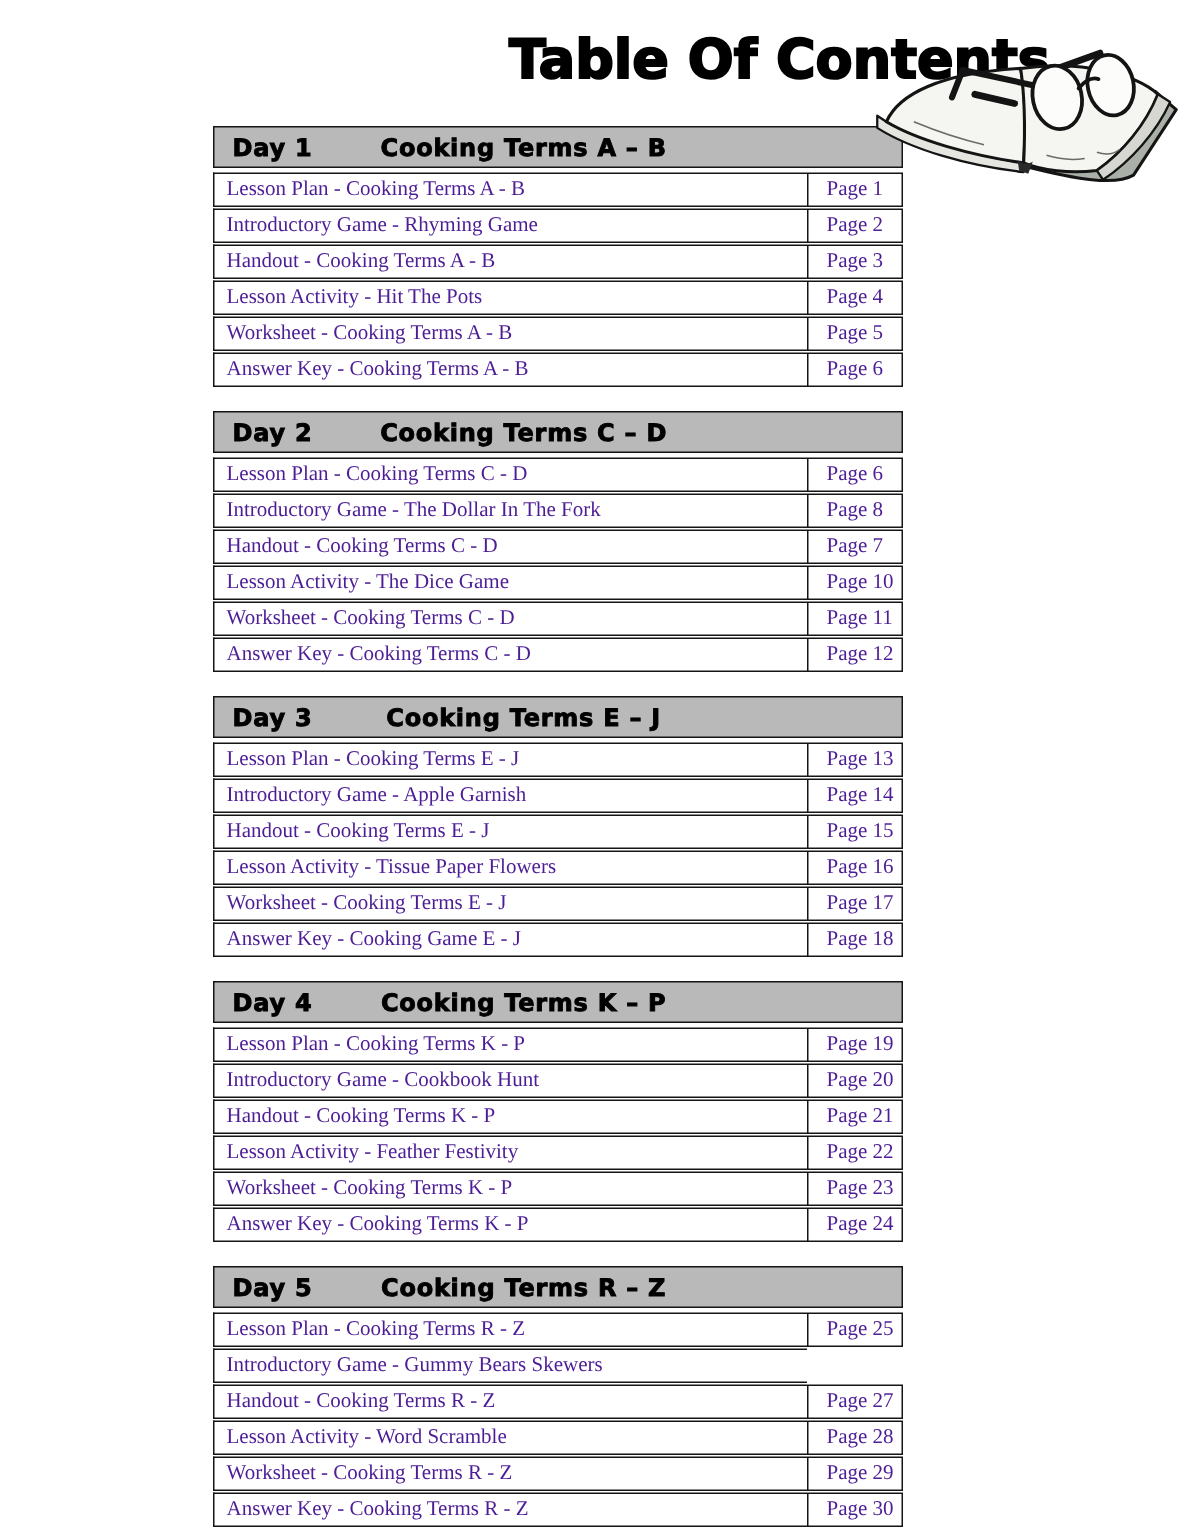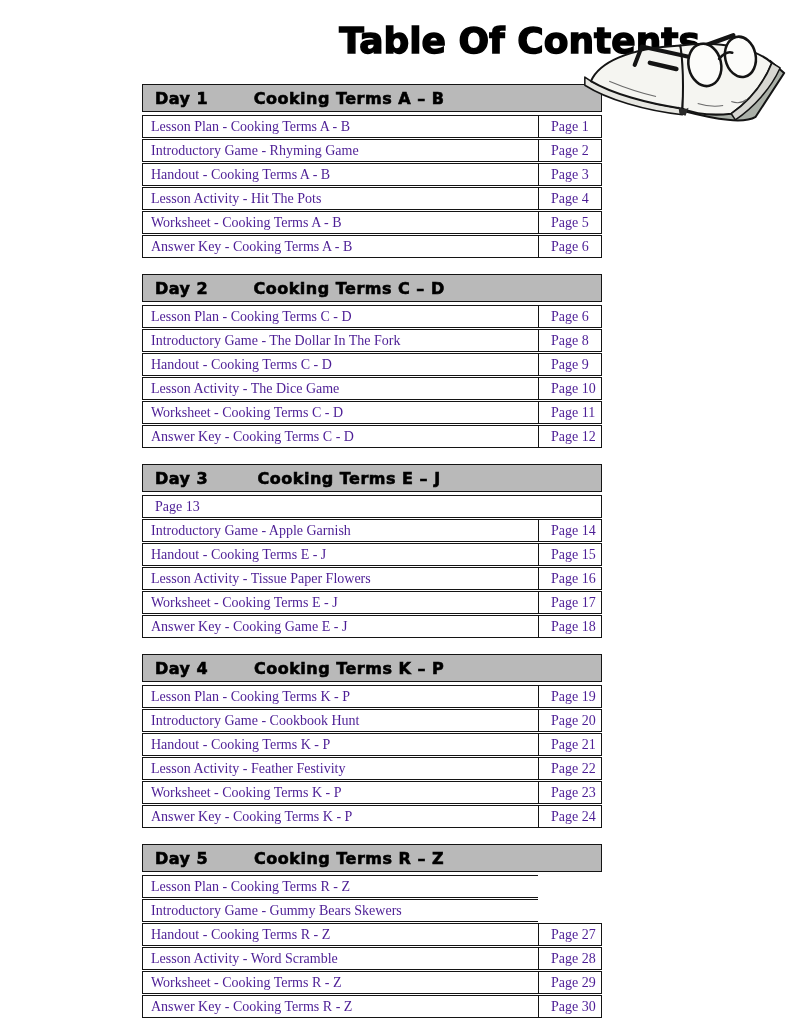--- a/index.html
+++ b/index.html
@@ -172,41 +172,42 @@
         <div class="row">
           <div class="cell lesson">Lesson Plan - Cooking Terms C - D</div>
           <div class="cell pagenum">Page 6</div>
         </div>
         <div class="row">
           <div class="cell lesson">Introductory Game - The Dollar In The Fork</div>
           <div class="cell pagenum">Page 8</div>
         </div>
         <div class="row">
           <div class="cell lesson">Handout - Cooking Terms C - D</div>
-          <div class="cell pagenum">Page 9</div>
+          <div class="cell pagenum">Page 7</div>
         </div>
         <div class="row">
           <div class="cell lesson">Lesson Activity - The Dice Game</div>
           <div class="cell pagenum">Page 10</div>
         </div>
         <div class="row">
           <div class="cell lesson">Worksheet - Cooking Terms C - D</div>
           <div class="cell pagenum">Page 11</div>
         </div>
         <div class="row">
           <div class="cell lesson">Answer Key - Cooking Terms C - D</div>
           <div class="cell pagenum">Page 12</div>
         </div>
       </div>
       <div class="section">
         <div class="section-header">
           <span class="day comic">Day 3</span>
           <span class="sec-title comic">Cooking Terms E – J</span>
         </div>
         <div class="row">
+          <div class="cell lesson">Lesson Plan - Cooking Terms E - J</div>
           <div class="cell pagenum">Page 13</div>
         </div>
         <div class="row">
           <div class="cell lesson">Introductory Game - Apple Garnish</div>
           <div class="cell pagenum">Page 14</div>
         </div>
         <div class="row">
           <div class="cell lesson">Handout - Cooking Terms E - J</div>
           <div class="cell pagenum">Page 15</div>
         </div>
@@ -253,20 +254,21 @@
           <div class="cell pagenum">Page 24</div>
         </div>
       </div>
       <div class="section">
         <div class="section-header">
           <span class="day comic">Day 5</span>
           <span class="sec-title comic">Cooking Terms R – Z</span>
         </div>
         <div class="row">
           <div class="cell lesson">Lesson Plan - Cooking Terms R - Z</div>
+          <div class="cell pagenum">Page 25</div>
         </div>
         <div class="row">
           <div class="cell lesson">Introductory Game - Gummy Bears Skewers</div>
         </div>
         <div class="row">
           <div class="cell lesson">Handout - Cooking Terms R - Z</div>
           <div class="cell pagenum">Page 27</div>
         </div>
         <div class="row">
           <div class="cell lesson">Lesson Activity - Word Scramble</div>

